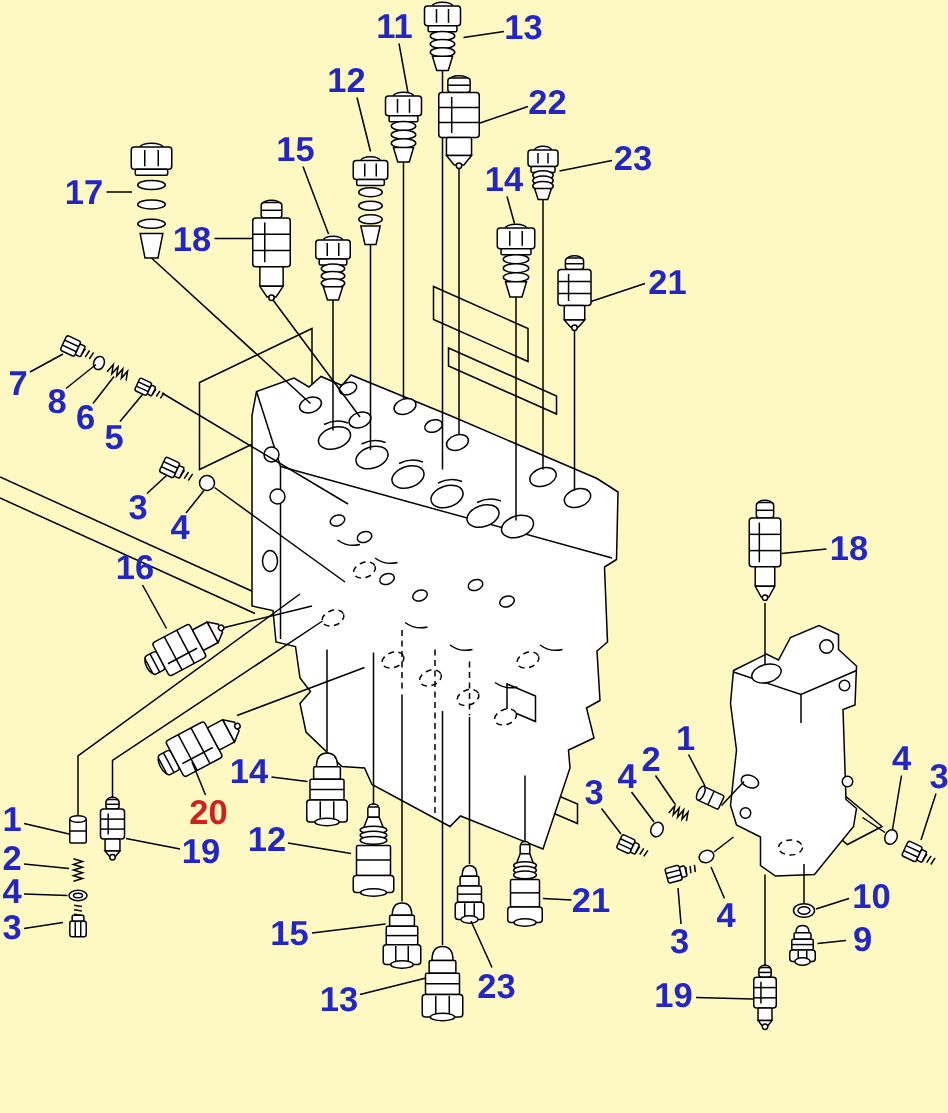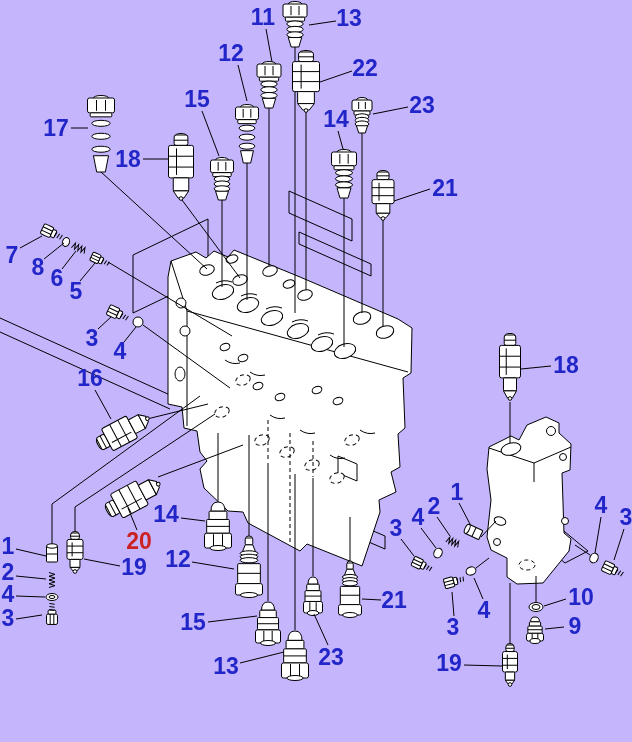--- a/index.html
+++ b/index.html
@@ -1,16 +1,16 @@
 <!DOCTYPE html>
 <html><head>
 <meta charset="utf-8">
 <style>
   html,body{margin:0;padding:0;background:#fff;}
-  .stage{position:relative;width:632px;height:742px;background:#c4b5fd;overflow:hidden;}
+  .stage{position:relative;width:632px;height:742px;background:#fef9c3;overflow:hidden;}
   svg{display:block;}
   .ln{stroke:#000;fill:none;stroke-width:1;}
   .wf{fill:#fff;stroke:#000;stroke-width:1;}
   .dash{stroke-dasharray:4 3;}
   .lbl{font-family:"Liberation Sans","DejaVu Sans",sans-serif;font-weight:bold;font-size:23px;stroke:none;}
 </style>
 </head>
 <body>
 
 <div class="stage">

